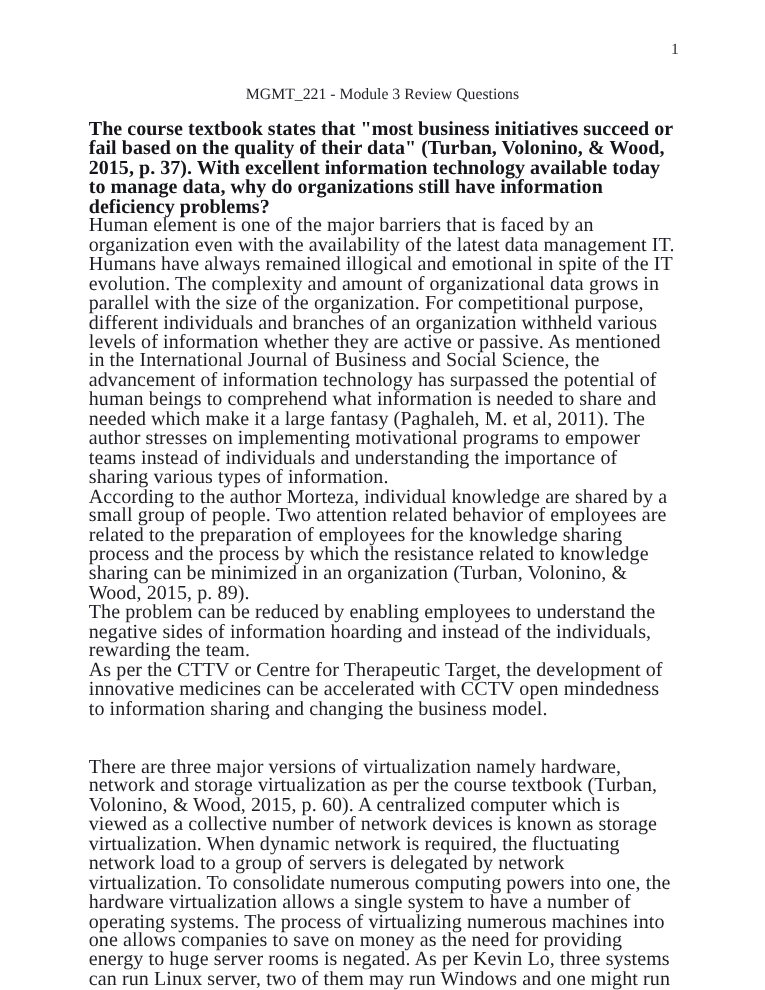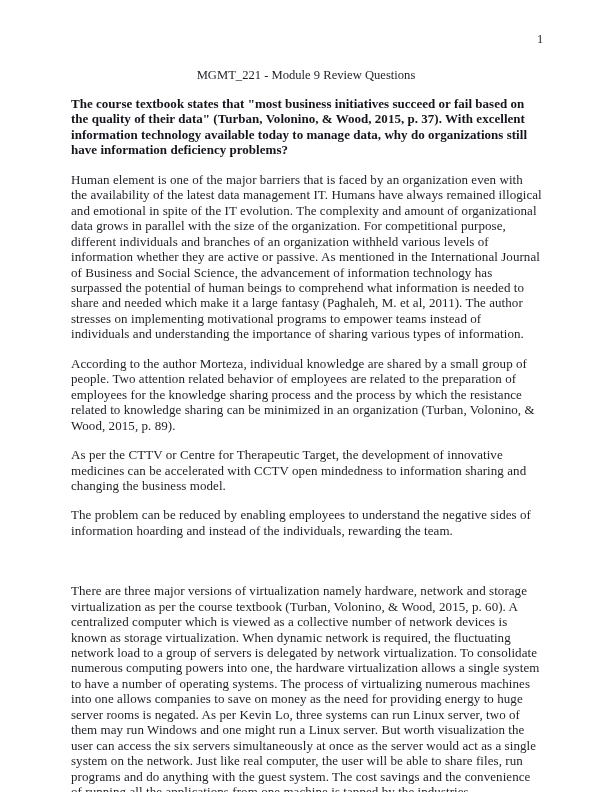--- a/index.html
+++ b/index.html
@@ -41,55 +41,54 @@
     line-height: 15.4px;
     color: #1f1f26;
   }
   .content {
     position: absolute;
     top: 96px;
     left: 71px;
     width: 471px;
   }
   .block {
-    font-size: 13px;
+    font-size: 16px;
     line-height: 15.45px;
     text-align: left;
     margin: 0;
     color: #1d1d24;
     letter-spacing: 0.005em;
   }
   .block.heading {
     font-weight: bold;
     color: #15151c;
     letter-spacing: 0.002em;
   }
   .block.body {
     font-weight: normal;
-    margin-top: 14px;
   }
   .spacer {
     height: 15.45px;
   }
 </style>
 </head>
 <body>
 
 <div class="page">
 
   <div class="page-number">1</div>
 
-  <div class="doc-title">MGMT_221 - Module 9 Review Questions</div>
+  <div class="doc-title">MGMT_221 - Module 3 Review Questions</div>
 
   <div class="content">
       <p class="block heading">The course textbook states that "most business initiatives succeed or fail based on the quality of their data" (Turban, Volonino, &amp; Wood, 2015, p. 37). With excellent information technology available today to manage data, why do organizations still have information deficiency problems?</p>
       <p class="block body">Human element is one of the major barriers that is faced by an organization even with the availability of the latest data management IT. Humans have always remained illogical and emotional in spite of the IT evolution. The complexity and amount of organizational data grows in parallel with the size of the organization. For competitional purpose, different individuals and branches of an organization withheld various levels of information whether they are active or passive. As mentioned in the International Journal of Business and Social Science, the advancement of information technology has surpassed the potential of human beings to comprehend what information is needed to share and needed which make it a large fantasy (Paghaleh, M. et al, 2011). The author stresses on implementing motivational programs to empower teams instead of individuals and understanding the importance of sharing various types of information.</p>
       <p class="block body">According to the author Morteza, individual knowledge are shared by a small group of people. Two attention related behavior of employees are related to the preparation of employees for the knowledge sharing process and the process by which the resistance related to knowledge sharing can be minimized in an organization (Turban, Volonino, &amp; Wood, 2015, p. 89).</p>
+      <p class="block body">The problem can be reduced by enabling employees to understand the negative sides of information hoarding and instead of the individuals, rewarding the team.</p>
       <p class="block body">As per the CTTV or Centre for Therapeutic Target, the development of innovative medicines can be accelerated with CCTV open mindedness to information sharing and changing the business model.</p>
-      <p class="block body">The problem can be reduced by enabling employees to understand the negative sides of information hoarding and instead of the individuals, rewarding the team.</p>
       <div class="spacer"></div>
       <div class="spacer"></div>
       <p class="block body">There are three major versions of virtualization namely hardware, network and storage virtualization as per the course textbook (Turban, Volonino, &amp; Wood, 2015, p. 60). A centralized computer which is viewed as a collective number of network devices is known as storage virtualization. When dynamic network is required, the fluctuating network load to a group of servers is delegated by network virtualization. To consolidate numerous computing powers into one, the hardware virtualization allows a single system to have a number of operating systems. The process of virtualizing numerous machines into one allows companies to save on money as the need for providing energy to huge server rooms is negated. As per Kevin Lo, three systems can run Linux server, two of them may run Windows and one might run a Linux server. But worth visualization the user can access the six servers simultaneously at once as the server would act as a single system on the network. Just like real computer, the user will be able to share files, run programs and do anything with the guest system. The cost savings and the convenience of running all the applications from one machine is tapped by the industries.</p>
       <div class="spacer"></div>
       <div class="spacer"></div>
     </div>
 
 </div>
 
 </body></html>

